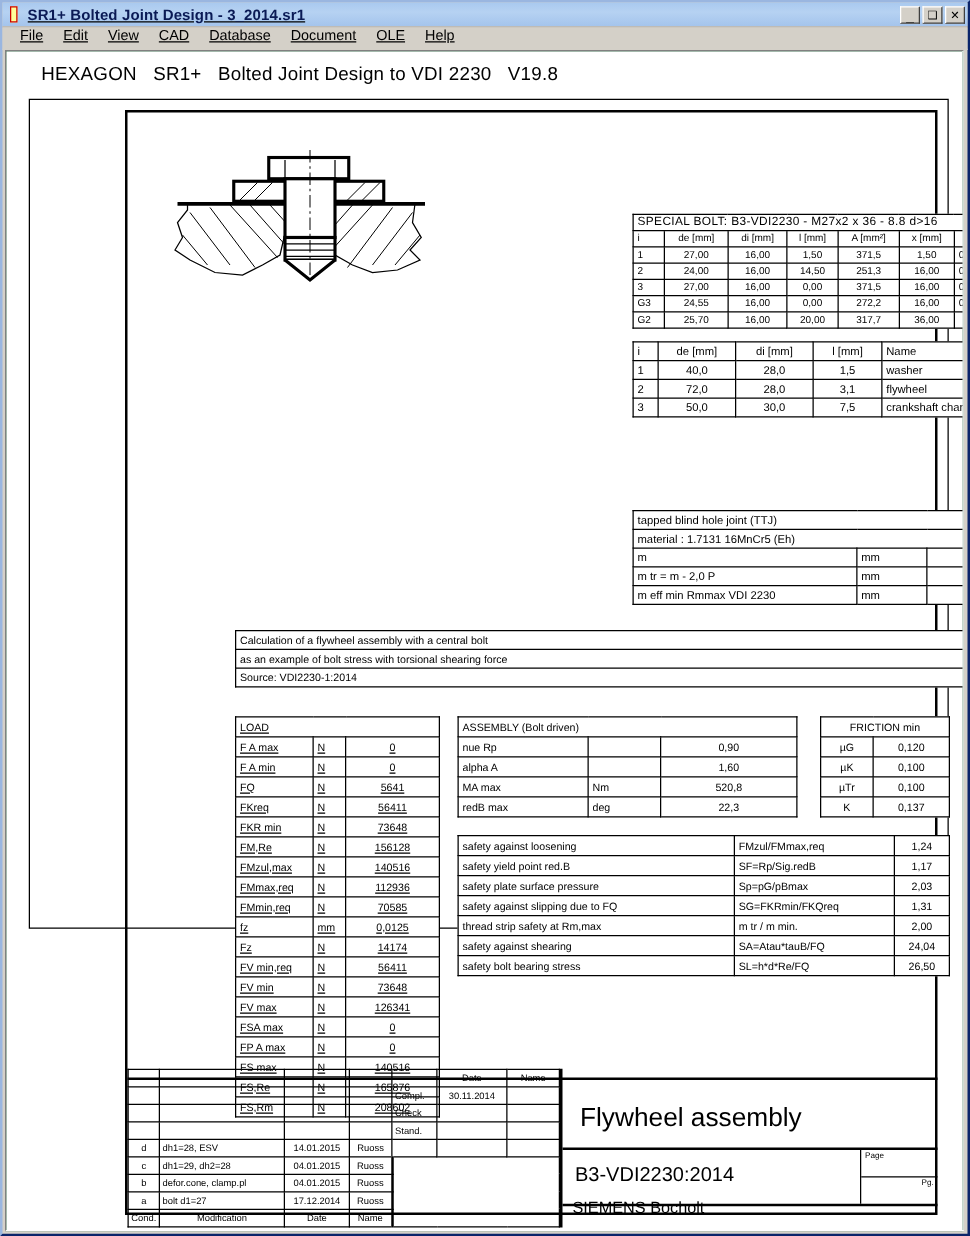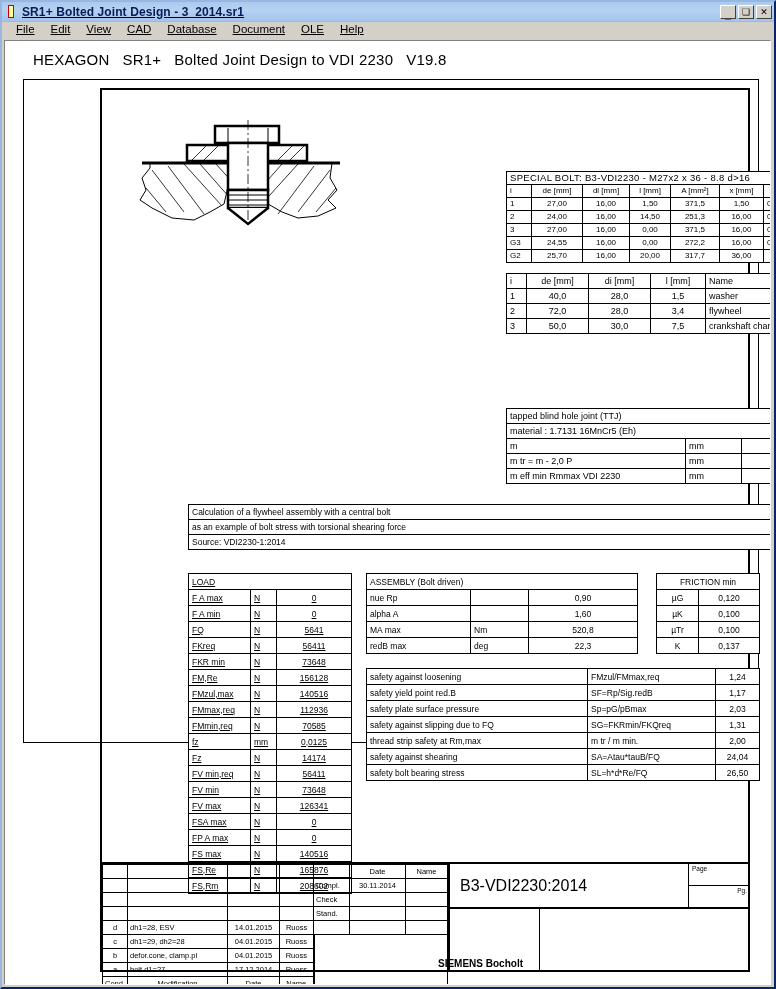--- a/index.html
+++ b/index.html
@@ -112,21 +112,21 @@
   #tbl-friction table { width:100%; font-size:8.5px; }
   #tbl-friction table td { height:16px;text-align:center; }
   #tbl-fos { left:264px; top:578px; width:394px; }
   #tbl-fos table { width:100%; font-size:8.5px; }
   #tbl-fos table td { height:16px; }
   
   #titleblock {
     position:absolute; left:0px; top:772px; width:648px; height:110px;
     border-top:2px solid #000;
   }
-  #tb-grid { display:flex; width:100%; height:100%; }
+  #tb-grid { display:flex; width:100%; height:100%;align-items:center; }
   #tb-left { width:348px; border-right:2px solid #000; display:flex; flex-direction:column; }
   #tb-rev { flex:1 1 auto; }
   table.tb { border-collapse:collapse; width:100%; font-size:7.5px; color:#000; }
   table.tb td { border:1px solid #000; padding:0 2px; height:14px; white-space:nowrap; }
   table.tb td.c { text-align:center; }
   #tb-right { flex:1 1 auto; display:flex; flex-direction:column; }
   #tb-name {
     height:48px; border-bottom:2px solid #000;
     display:flex; align-items:center; padding-left:14px;
     font-size:21px; color:#000;
@@ -321,21 +321,21 @@
                 <td>1</td>
                 <td class="c">40,0</td>
                 <td class="c">28,0</td>
                 <td class="c">1,5</td>
                 <td>washer</td>
               </tr>
               <tr>
                 <td>2</td>
                 <td class="c">72,0</td>
                 <td class="c">28,0</td>
-                <td class="c">3,4</td>
+                <td class="c">3,1</td>
                 <td>flywheel</td>
               </tr>
               <tr>
                 <td>3</td>
                 <td class="c">50,0</td>
                 <td class="c">30,0</td>
                 <td class="c">7,5</td>
                 <td>crankshaft chamfer</td>
               </tr>
             </tbody>
@@ -665,35 +665,36 @@
                       <td class="c">Modification</td>
                       <td class="c">Date</td>
                       <td class="c">Name</td>
                     </tr>
                   </tbody>
                     </table>
                 </div>
               </div>
 
               <div id="tb-right">
+                <div id="tb-name">Flywheel assembly</div>
                 <div id="tb-numrow">
                   <div id="tb-num">B3-VDI2230:2014</div>
                   <div id="tb-page">
                     <div id="tb-page-top">Page</div>
                     <div id="tb-page-bot">Pg.</div>
                   </div>
                 </div>
                 <div id="tb-lastrow">
                   <div class="c1"></div>
                   <div></div>
                 </div>
               </div>
 
             </div>
           </div>
 
-          <div style="position:absolute; left:336px; top:868px; font-size:10px; color:#000;font-weight:bold;">SIEMENS Bocholt</div>
+          <div style="position:absolute; left:356px; top:868px; font-size:13px; color:#000;">SIEMENS Bocholt</div>
 
         </div>
       </div>
     </div>
   </div>
 </div>
 
 </body></html>

